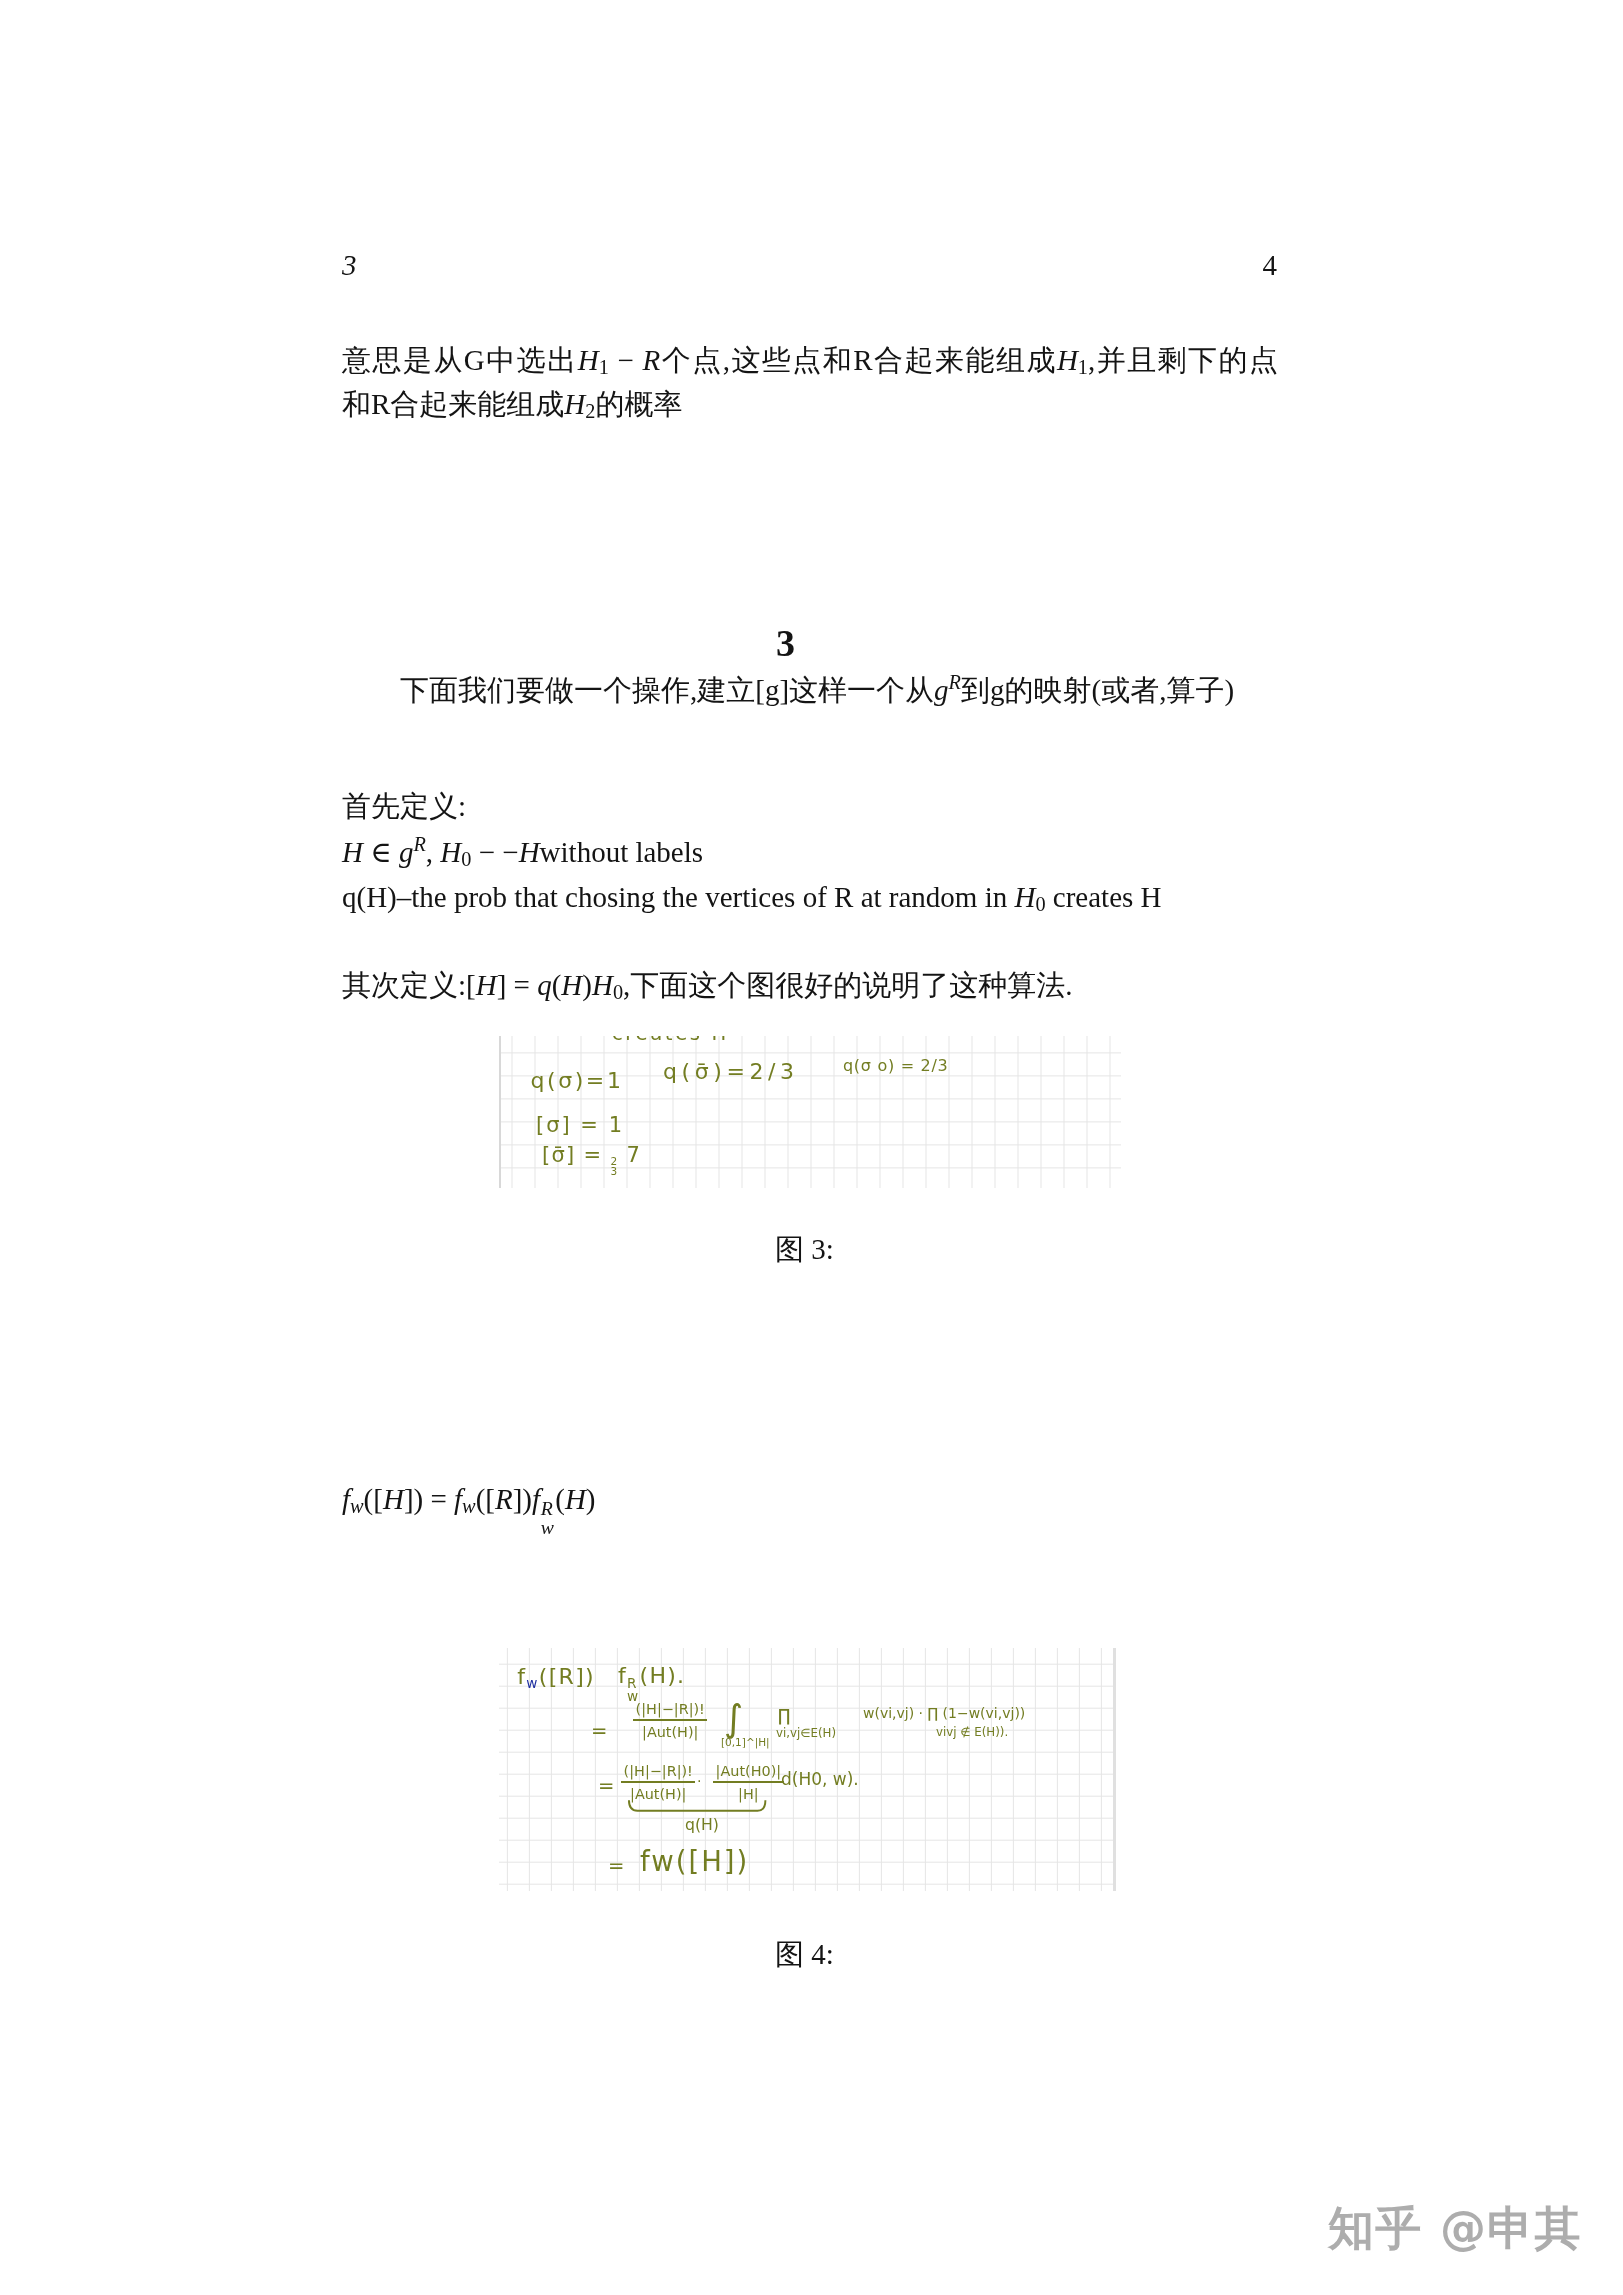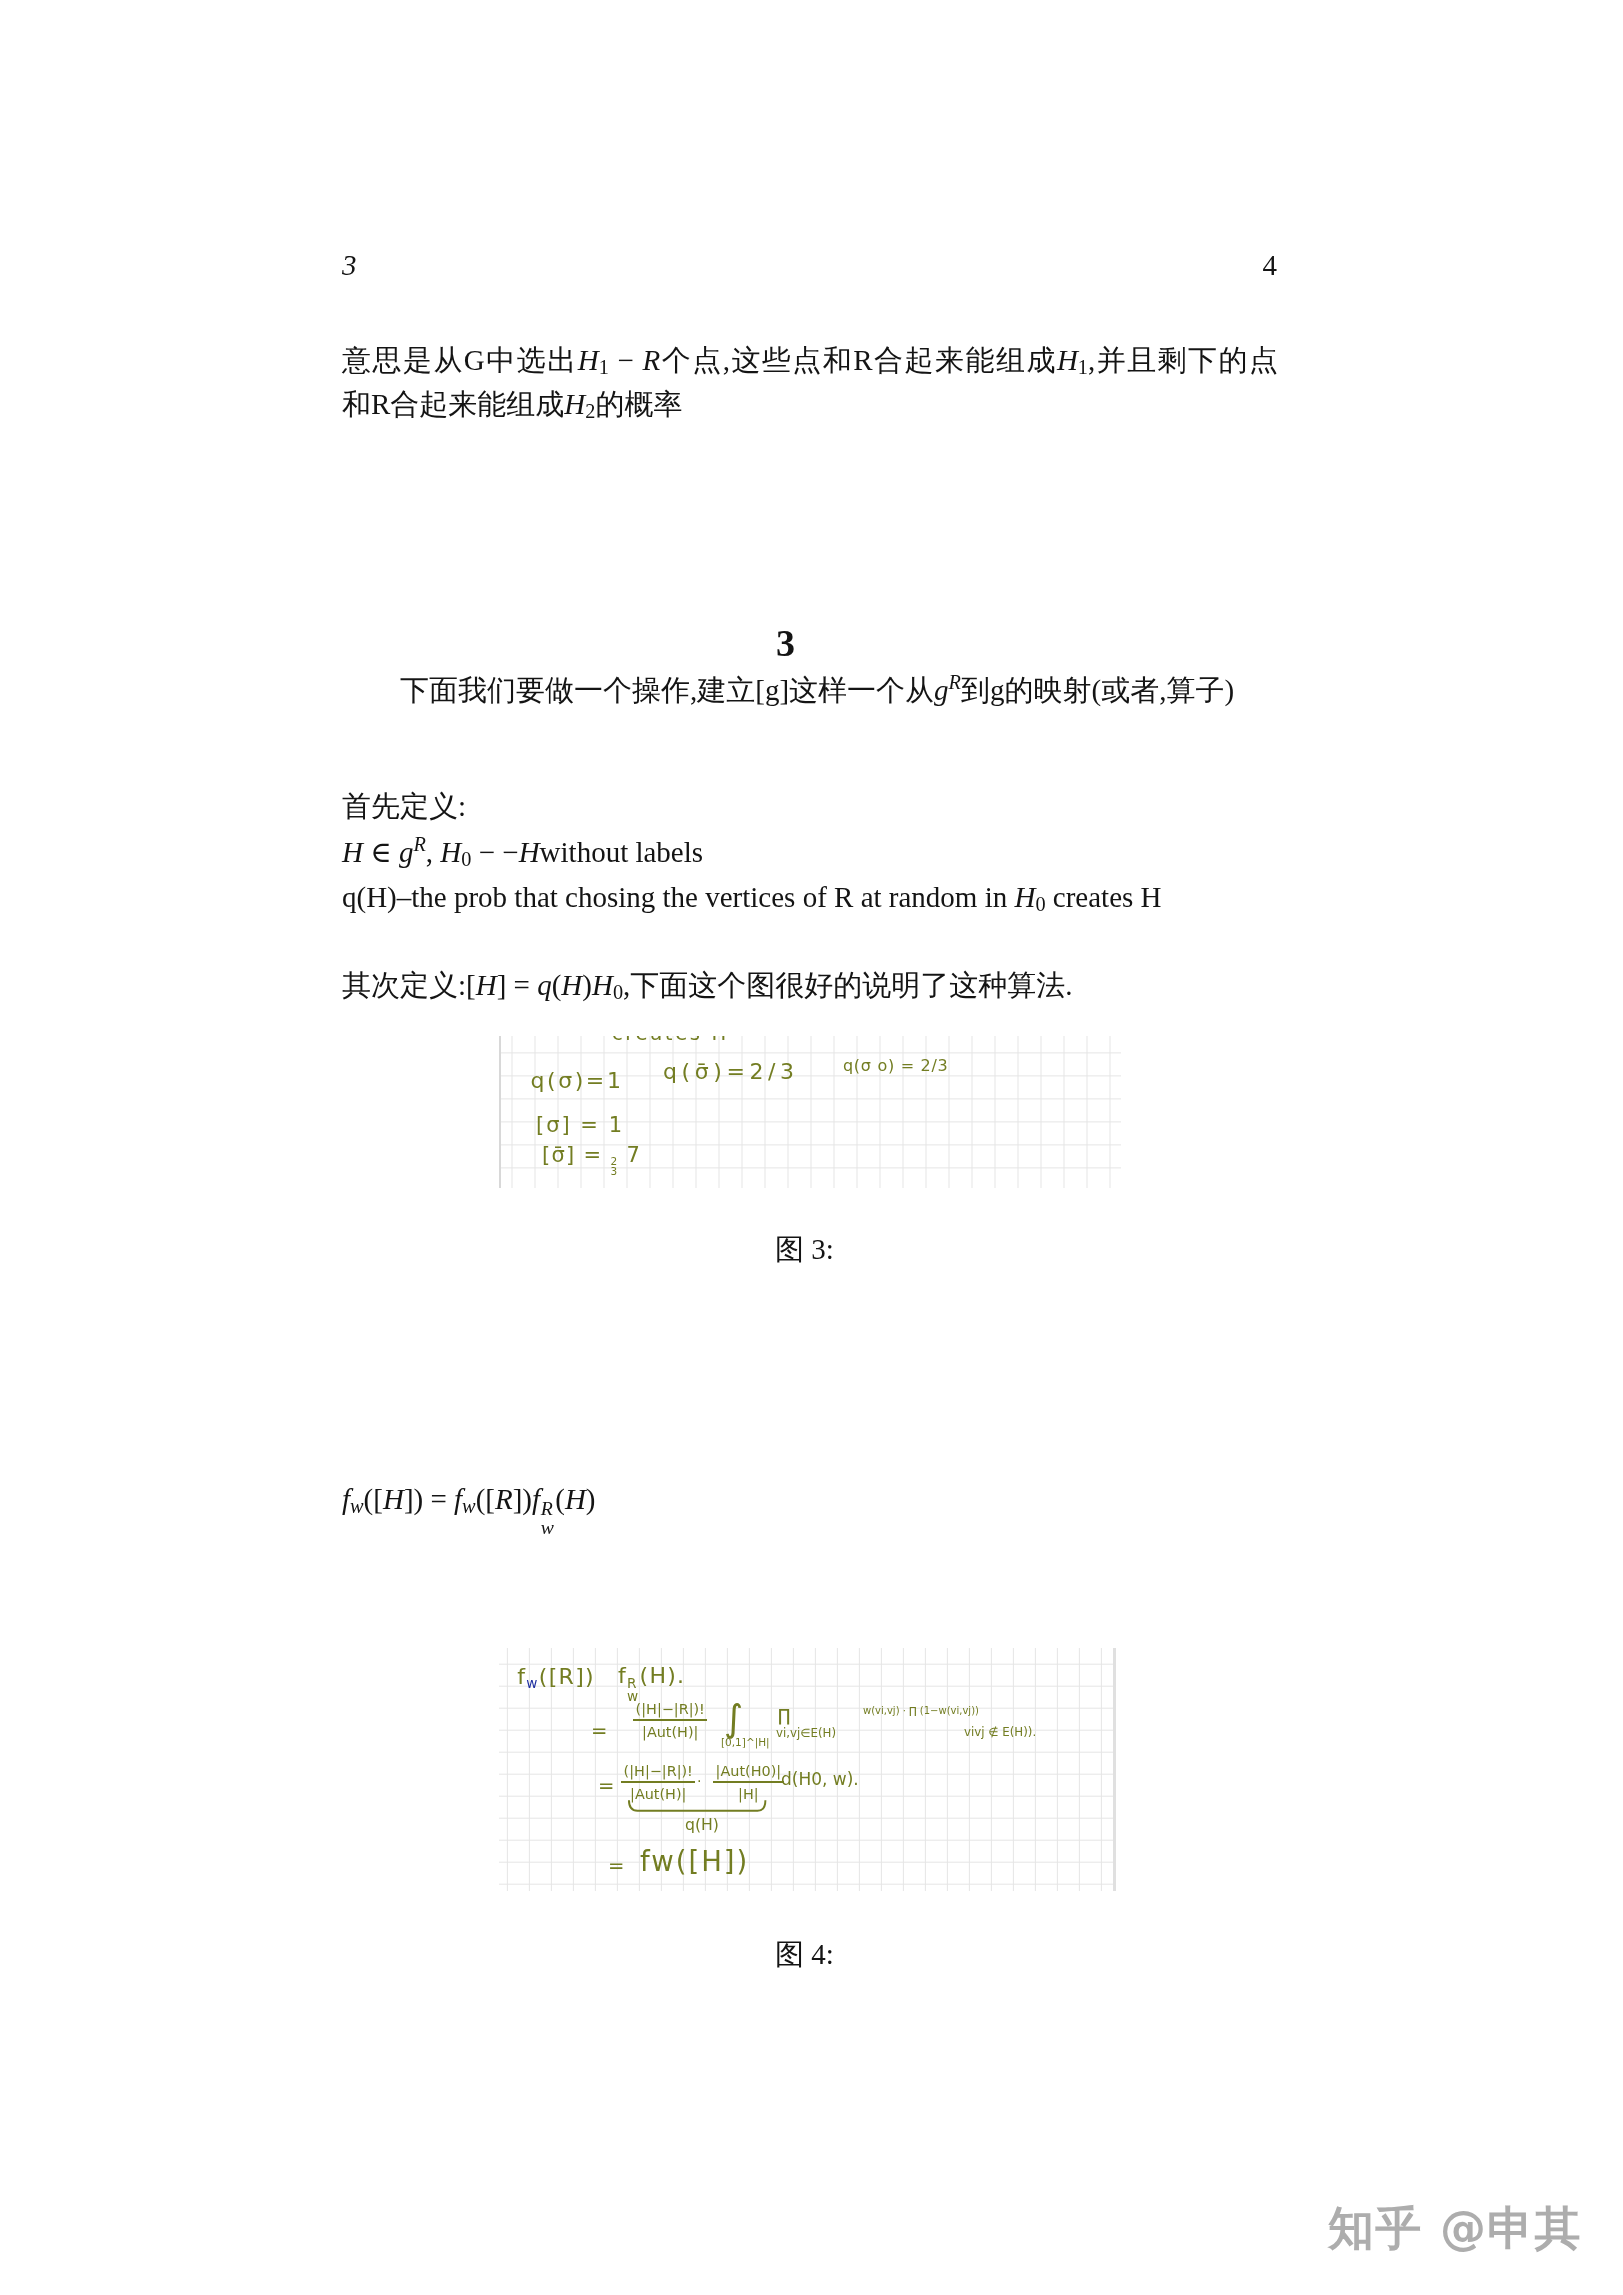--- a/index.html
+++ b/index.html
@@ -150,22 +150,22 @@
     <div class="hw" style="left:134px; top:54px; font-size:14.4px;">
       <span class="hw-frac">
         <span class="num">(|H|−|R|)!</span>
         <span class="den">|Aut(H)|</span>
       </span>
     </div>
     <div class="hw" style="left:225px; top:52px; font-size:37px;">∫</div>
     <div class="hw" style="left:222px; top:89px; font-size:10.5px;">[0,1]^|H|</div>
     <div class="hw" style="left:279px; top:59px; font-size:17px;">∏</div>
     <div class="hw" style="left:277px; top:80px; font-size:11.8px;text-align:center;">vi,vj∈E(H)</div>
-    <div class="hw" style="left:364px; top:58px; font-size:10px;">w(vi,vj) · ∏ (1−w(vi,vj))</div>
-    <div class="hw" style="left:437px; top:79px; font-size:11.8px;margin-left:28px;">vivj ∉ E(H)).</div>
+    <div class="hw" style="left:364px; top:58px; font-size:14px;">w(vi,vj) · ∏ (1−w(vi,vj))</div>
+    <div class="hw" style="left:437px; top:79px; font-size:11.8px;">vivj ∉ E(H)).</div>
 
     <div class="hw" style="left:99px; top:128px; font-size:19.6px;">=</div>
     <div class="hw" style="left:122px; top:116px; font-size:14.4px;">
       <span class="hw-frac">
         <span class="num">(|H|−|R|)!</span>
         <span class="den">|Aut(H)|</span>
       </span>
     </div>
     <div class="hw" style="left:198px; top:126px; font-size:14.4px;">·</div>
     <div class="hw" style="left:214px; top:116px; font-size:14.4px;">

